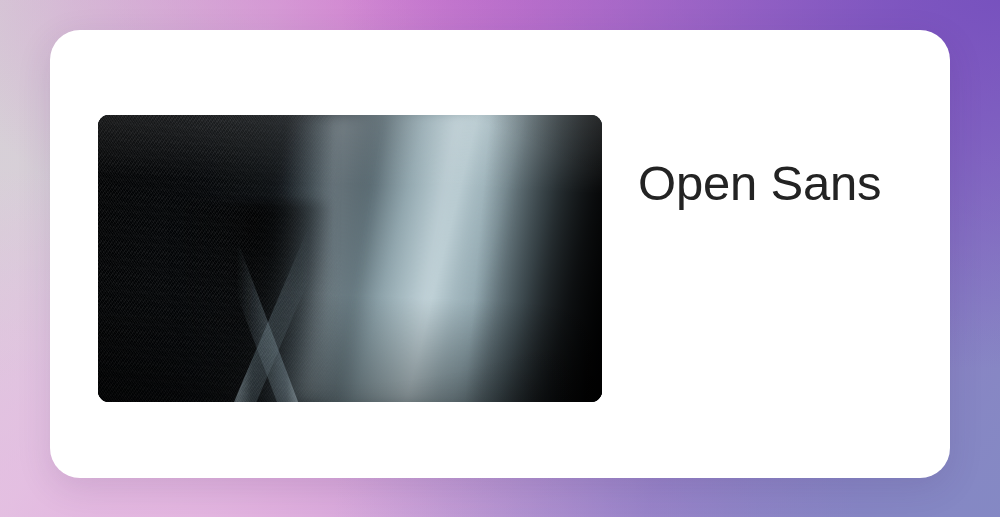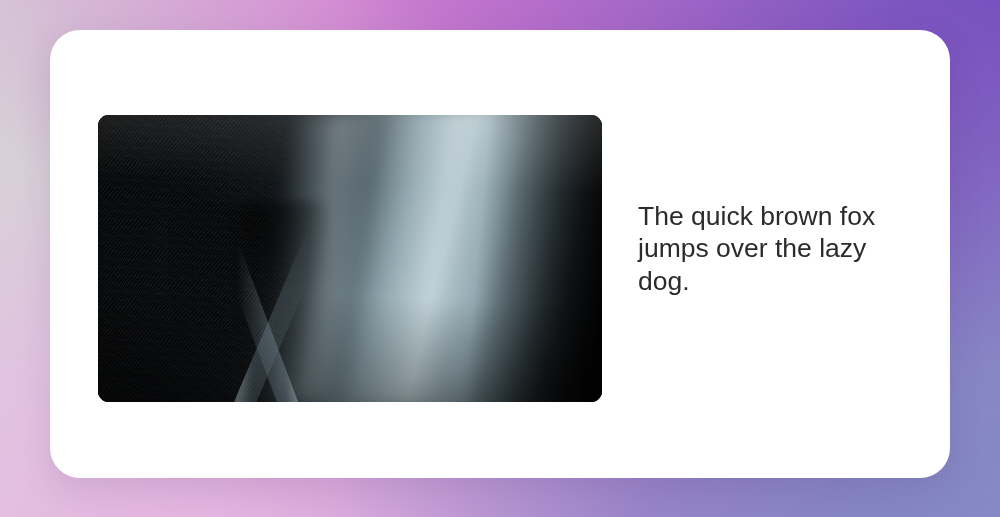--- a/index.html
+++ b/index.html
@@ -244,20 +244,17 @@
       <div class="crease-right"></div>
       <div class="art-layer art-grain"></div>
       <div class="art-layer art-rightdark"></div>
       <div class="art-layer art-vshade"></div>
       <div class="art-layer art-vignette"></div>
 
 
     </div>
 
     <div id="font-panel">
-      <p id="font-pangram">
-        <span style="display: block;">The quick brown fox</span>
-        <span style="display: block;">jumps over the lazy dog.</span>
-      </p>
+      <h1 id="font-name">Open Sans</h1>
     </div>
 
   </div>
 </div>
 
 </body></html>

